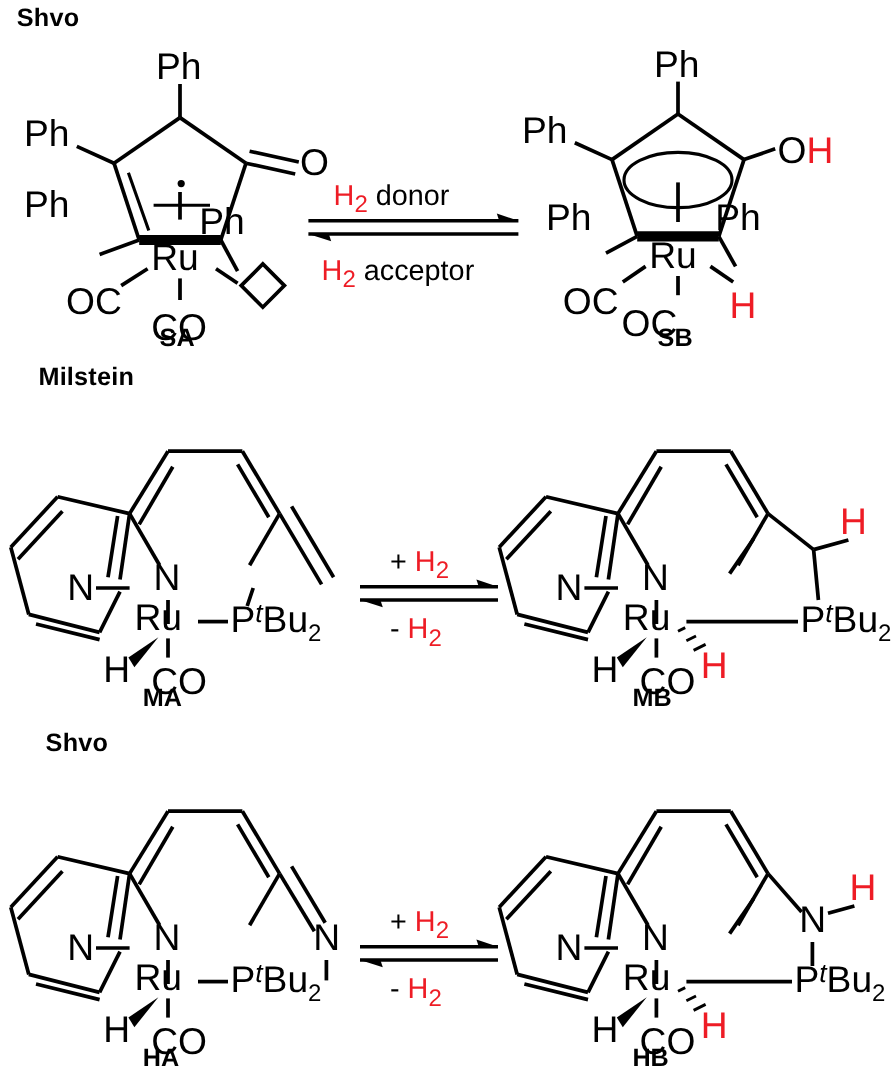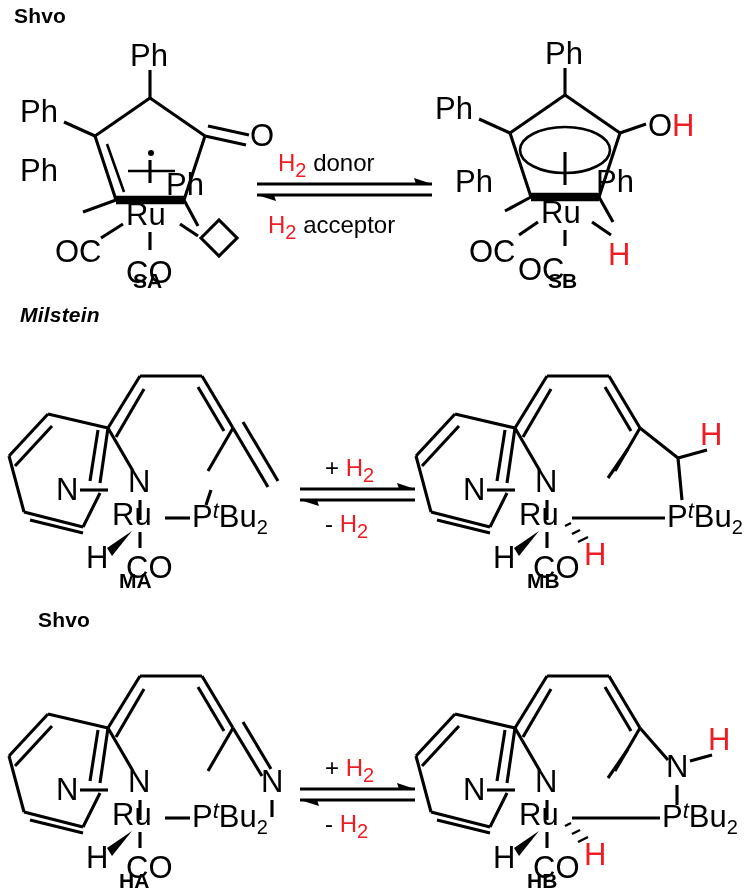--- a/index.html
+++ b/index.html
@@ -131,21 +131,21 @@
 
         <path class="bond" d="M592,182 L611,195"></path>
         <text class="atom red" x="608" y="225">H</text>
       </g>
 
       <text class="cmpd" x="133" y="248">SA</text>
       <text class="cmpd" x="548" y="248">SB</text>
     </svg>
   </div>
 
-  <div class="section-header" style="left:20px;top:303px;font-style:italic;">Milstein</div>
+  <div class="section-header" style="left:32px;top:303px;">Milstein</div>
 
   <div class="row" style="top:340px;height:250px;">
     <svg width="744" height="250" viewBox="0 0 744 250">
 
       <g>
 
         <path class="bond" d="M108,88 L140,36"></path>
         <path class="bond" d="M116,97 L144,49"></path>
         <path class="bond" d="M140,36 L202,36"></path>
         <path class="bond" d="M202,36 L233,88"></path>

